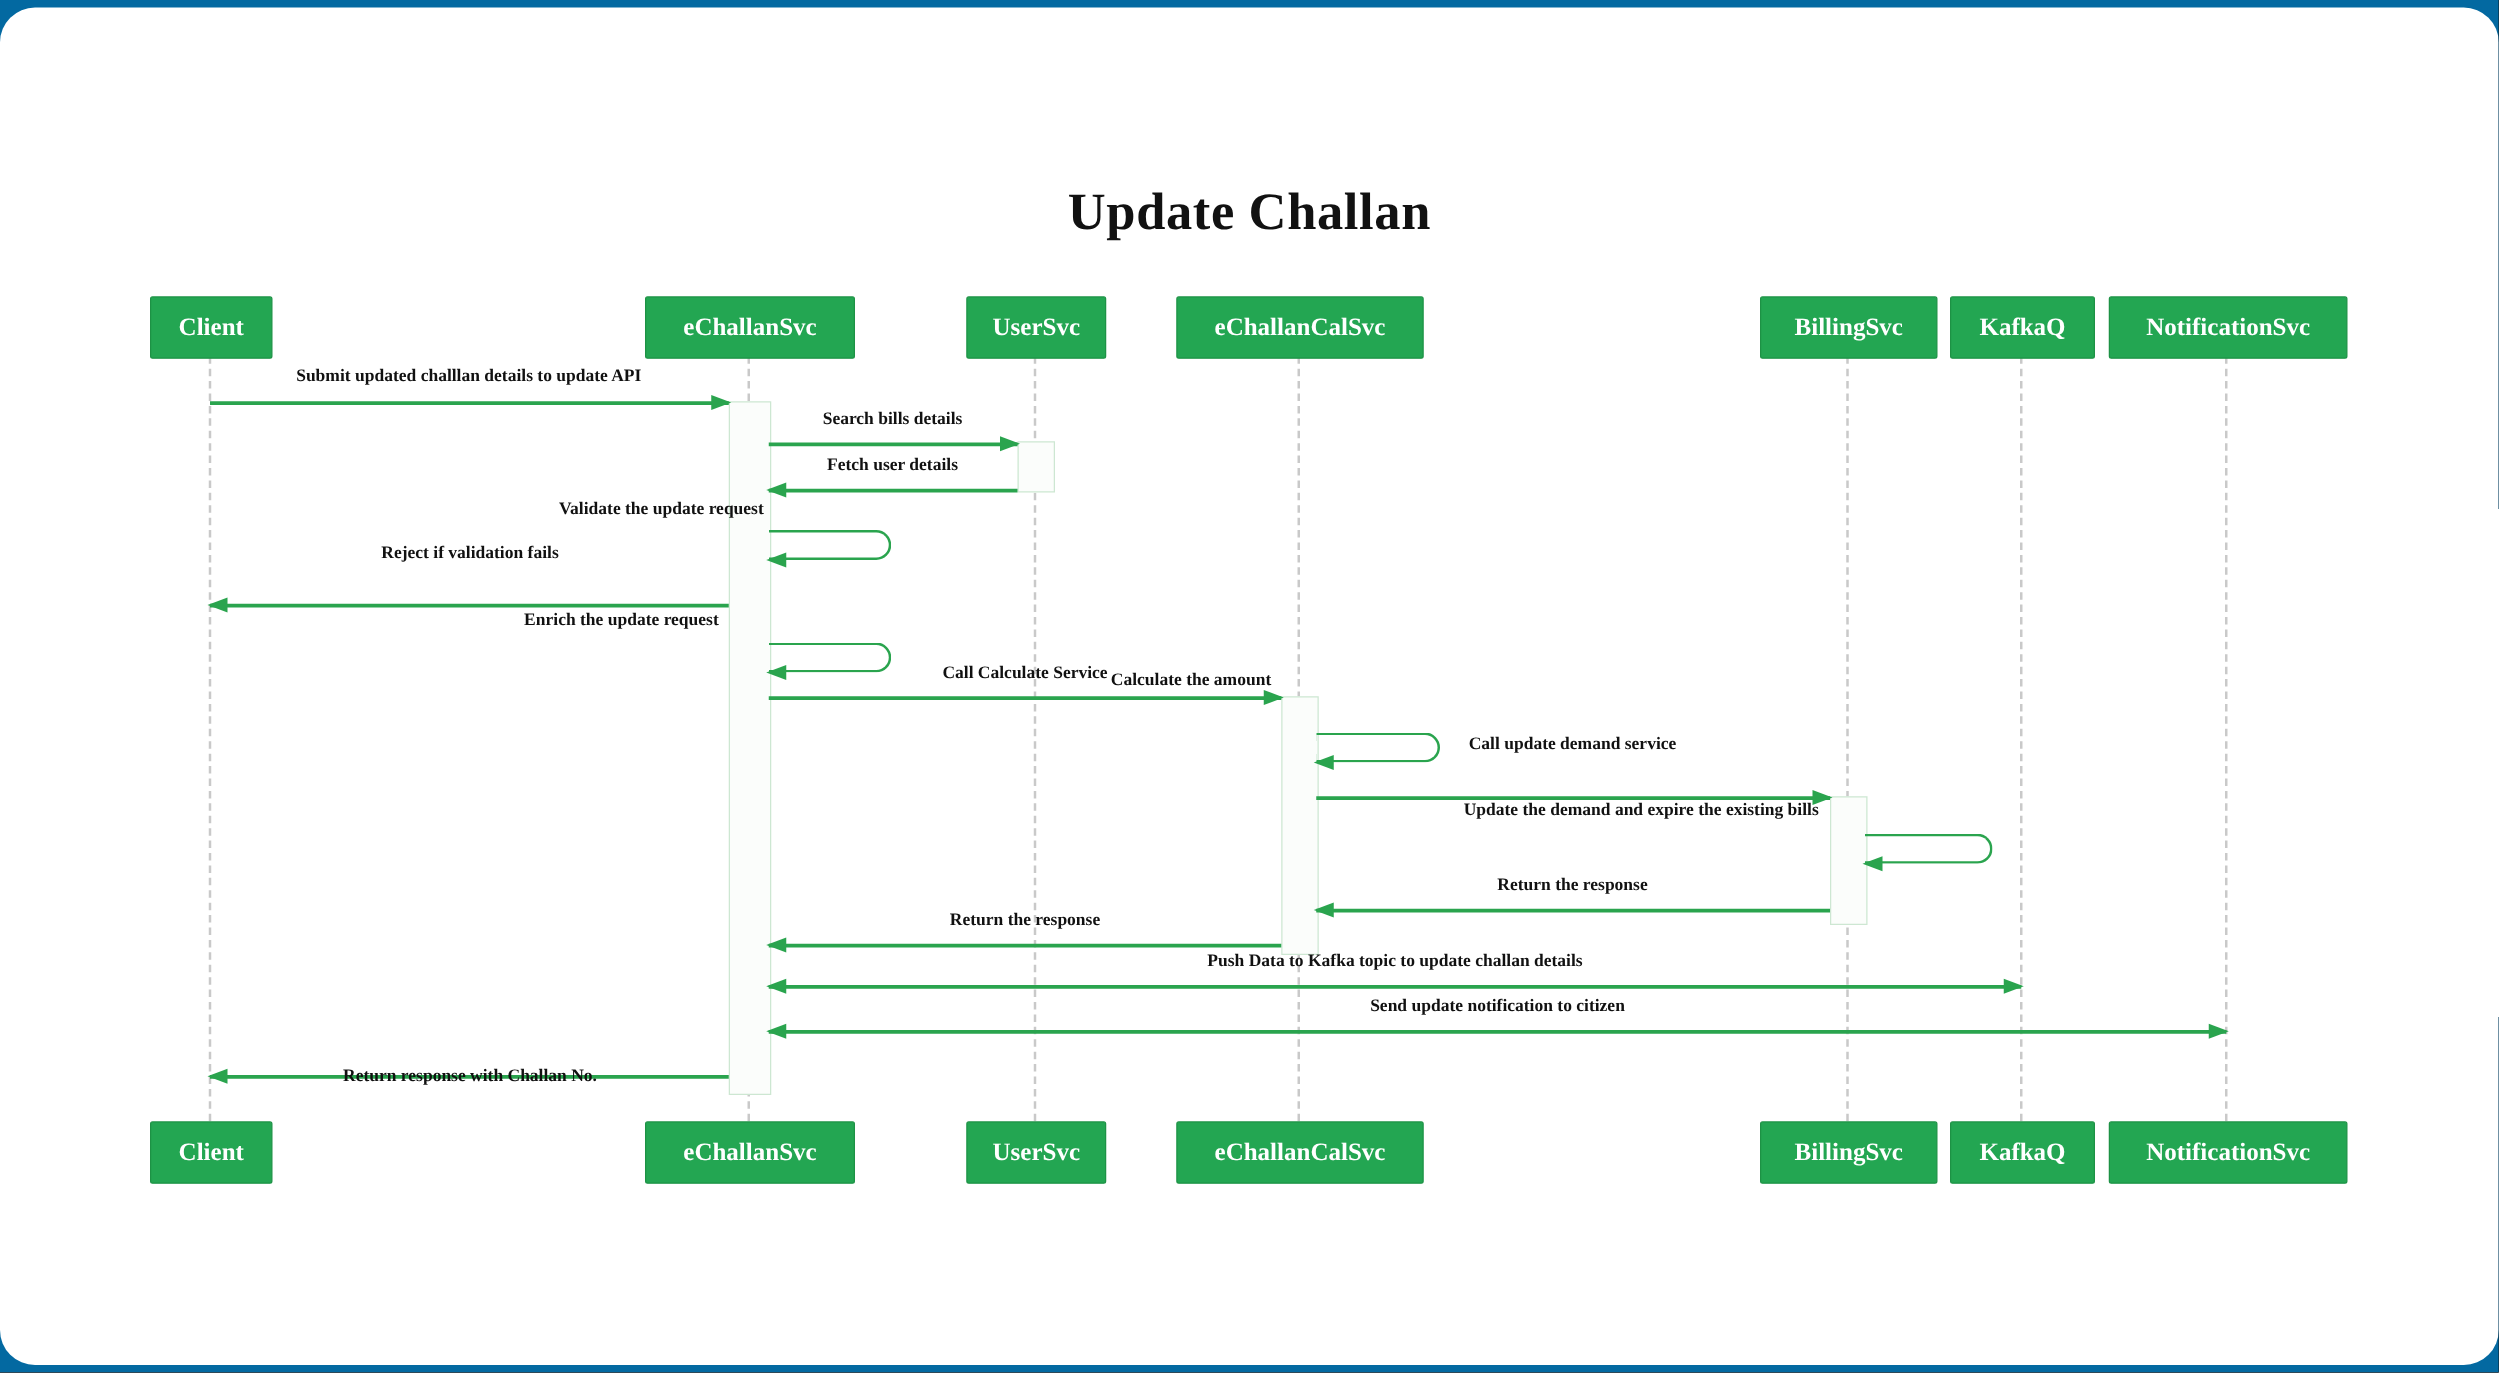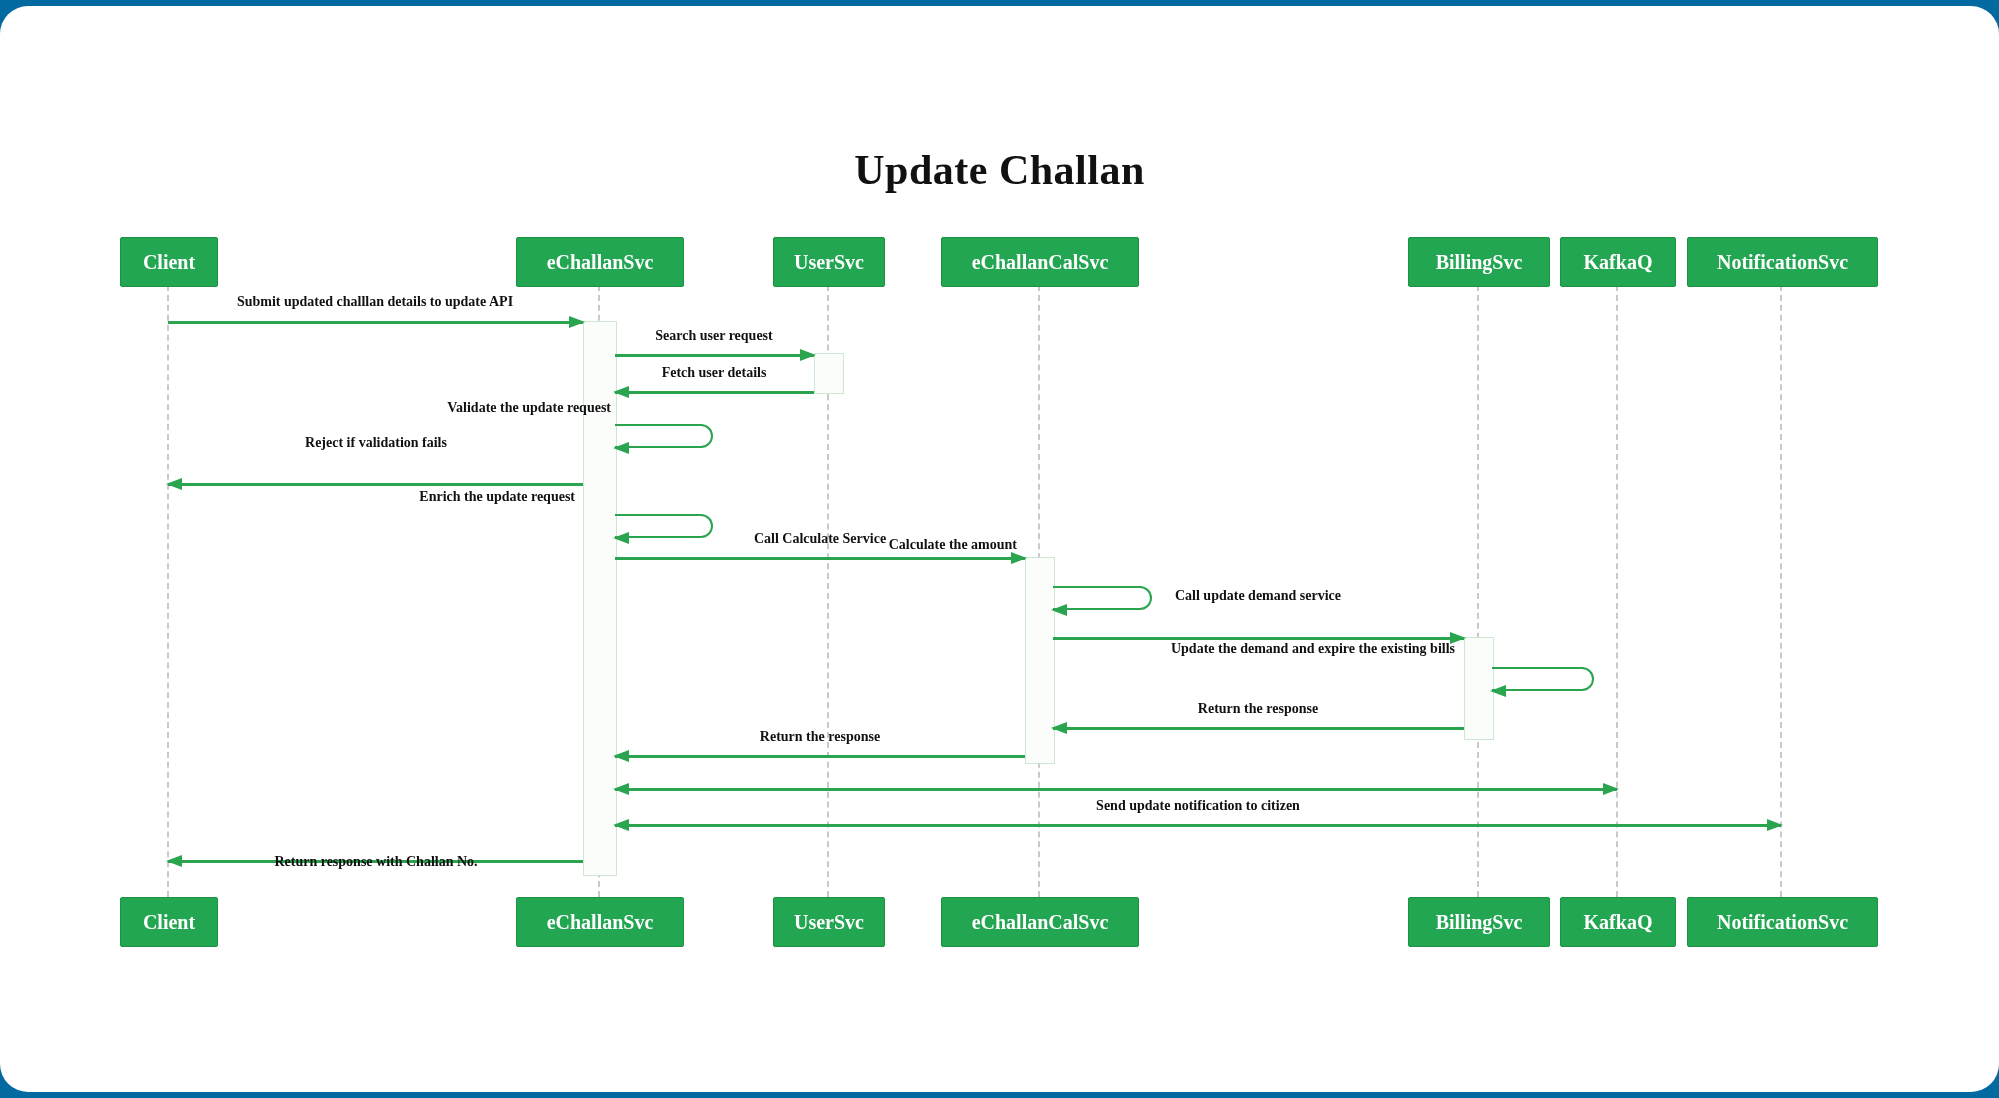--- a/index.html
+++ b/index.html
@@ -67,21 +67,21 @@
   <div class="pbox" style="left:516px;top:897px;width:166px">eChallanSvc</div>
   <div class="pbox" style="left:773px;top:897px;width:110px">UserSvc</div>
   <div class="pbox" style="left:941px;top:897px;width:196px">eChallanCalSvc</div>
   <div class="pbox" style="left:1408px;top:897px;width:140px">BillingSvc</div>
   <div class="pbox" style="left:1560px;top:897px;width:114px">KafkaQ</div>
   <div class="pbox" style="left:1687px;top:897px;width:189px">NotificationSvc</div>
 
   <div class="mlabel c" style="left:375px;top:294px">Submit updated challlan details to update API</div>
   <div class="arr hr" style="left:168px;top:321px;width:415px"></div>
 
-  <div class="mlabel c" style="left:714px;top:328px">Search user request</div>
+  <div class="mlabel c" style="left:714px;top:328px">Search bills details</div>
   <div class="arr hr" style="left:615px;top:354px;width:199px"></div>
 
   <div class="mlabel c" style="left:714px;top:365px">Fetch user details</div>
   <div class="arr hl" style="left:615px;top:391px;width:199px"></div>
 
   <div class="mlabel r" style="right:1388px;top:400px">Validate the update request</div>
   <div class="loop" style="left:615px;top:424px;width:96px"></div>
 
   <div class="mlabel c" style="left:376px;top:435px">Reject if validation fails</div>
   <div class="arr hl" style="left:168px;top:483px;width:415px"></div>
@@ -100,20 +100,21 @@
 
   <div class="mlabel r" style="right:544px;top:641px">Update the demand and expire the existing bills</div>
   <div class="loop" style="left:1492px;top:667px;width:100px"></div>
 
   <div class="mlabel c" style="left:1258px;top:701px">Return the response</div>
   <div class="arr hl" style="left:1053px;top:727px;width:411px"></div>
 
   <div class="mlabel c" style="left:820px;top:729px">Return the response</div>
   <div class="arr hl" style="left:615px;top:755px;width:410px"></div>
 
+  <div class="mlabel c" style="left:1116px;top:762px">Push Data to Kafka topic to update challan details</div>
   <div class="arr hl hr" style="left:615px;top:788px;width:1002px"></div>
 
   <div class="mlabel c" style="left:1198px;top:798px">Send update notification to citizen</div>
   <div class="arr hl hr" style="left:615px;top:824px;width:1166px"></div>
 
   <div class="mlabel c" style="left:376px;top:854px">Return response with Challan No.</div>
   <div class="arr hl" style="left:168px;top:860px;width:415px"></div>
 </div>
 
 </body></html>

